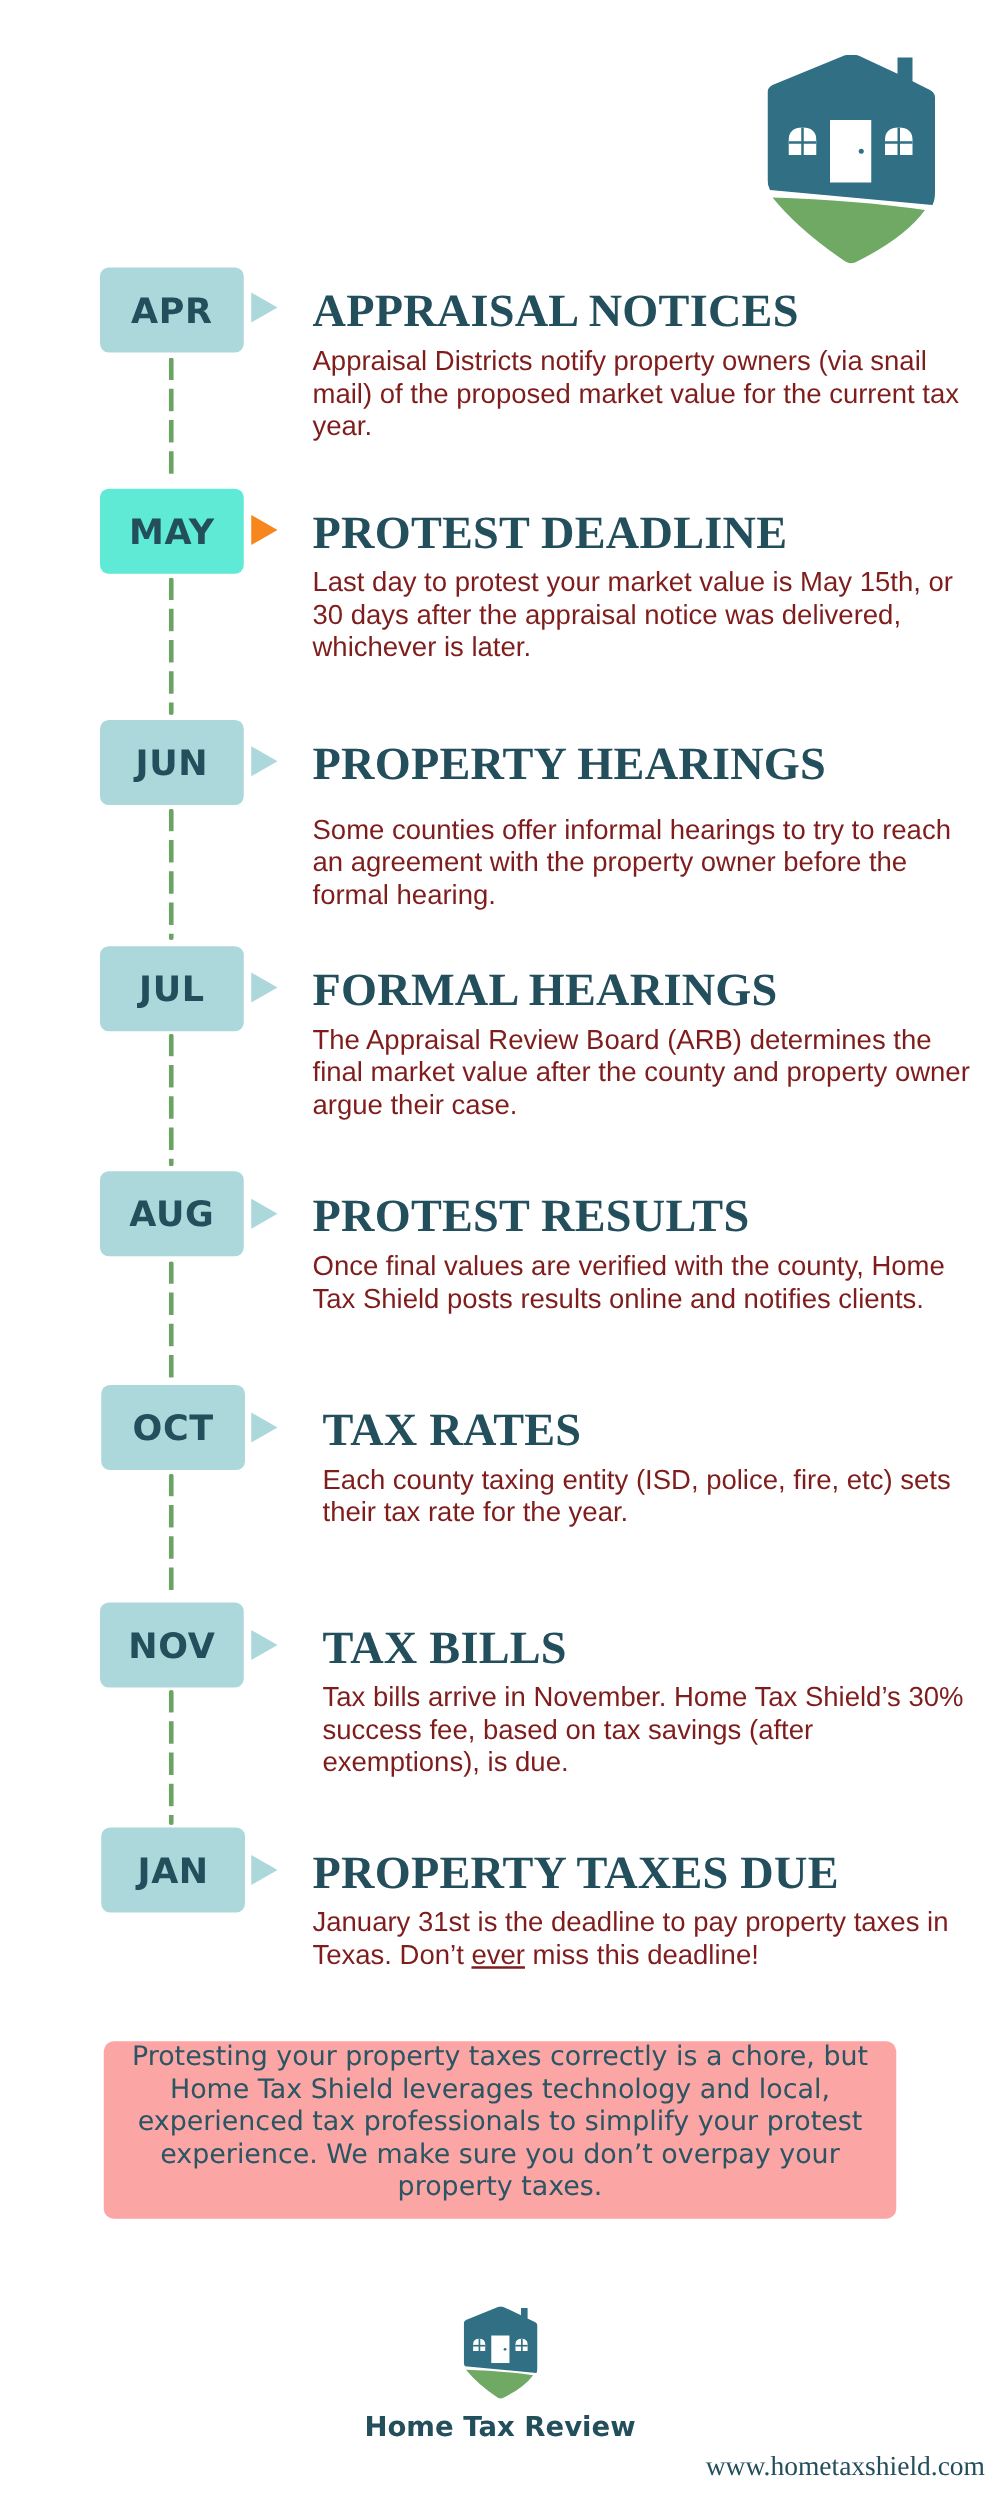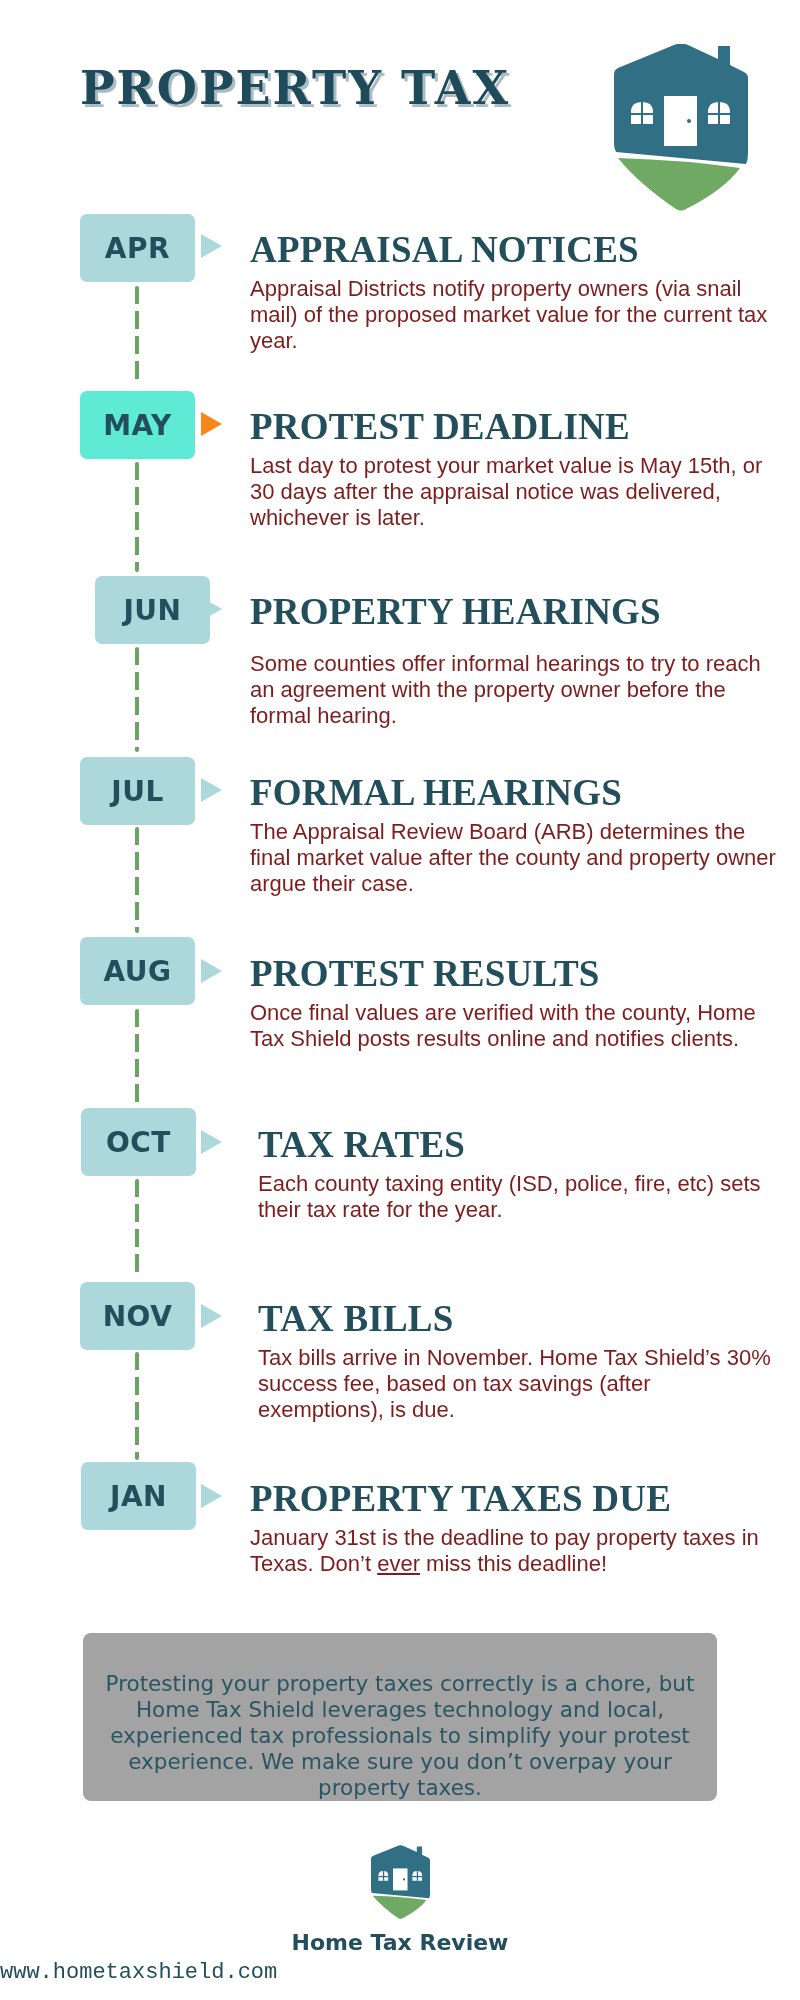--- a/index.html
+++ b/index.html
@@ -40,43 +40,43 @@
     font-family: "Liberation Serif", serif; font-weight: bold; font-size: 37px;
     color: #234e5c; white-space: nowrap; letter-spacing: 0.2px;
   }
   .event-desc {
     position: absolute; margin: 0; width: 520px;
     font-family: "Liberation Sans", sans-serif; font-size: 22px; line-height: 26px;
     color: #7f1d1d;
   }
   .event-desc u { text-decoration: underline; }
   .summary-box {
-    position: absolute; left: 83px; top: 1633px; width: 634px; height: 168px;
-    background: #a3a3a3; border-radius: 8px;
-    display: flex; align-items: flex-end; justify-content: center; box-sizing: border-box;
+    position: absolute; left: 83px; top: 1633px; width: 634px; height: 142px;
+    background: #fca5a5; border-radius: 8px;
+    display: flex; align-items: flex-start; justify-content: center; box-sizing: border-box;
     padding: 0 18px;
   }
   .summary-text {
     margin: 0; text-align: center; font-family: "DejaVu Sans", sans-serif;
     font-size: 21.5px; line-height: 26px; color: #2a5563;
   }
   .brand-name {
     position: absolute; left: 0; width: 800px; top: 1930px; text-align: center;
     font-family: "DejaVu Sans", sans-serif; font-weight: bold; font-size: 22px; color: #234e5c;
   }
   .brand-url {
-    position: absolute; left: 0; width: 788px; top: 1960px; text-align: left;
-    font-family: Liberation Mono, monospace; font-size: 22px; color: #234e5c;
+    position: absolute; left: 0; width: 788px; top: 1960px; text-align: right;
+    font-family: Liberation Serif, serif; font-size: 22px; color: #234e5c;
   }
 </style>
 </head>
 <body>
 
 <h1 class="title">
-  <span>PROPERTY TAX</span><br>
+  <br>
 </h1>
 
 <svg class="logo-top" viewBox="0 0 134 168">
   <path d="M0 30 Q0 26 4 24 L60 1 Q67 -2 74 1 L104 15 L104 2 L116 2 L116 21 L130 28 Q134 30 134 34 L134 110 Q134 116 132 120 L2 108 Q0 104 0 100 Z" fill="#306f84"></path>
   <path d="M4 114 Q70 116 126 124 Q110 146 72 165 Q67 168 62 165 Q25 140 4 114 Z" fill="#6fa963"></path>
   <rect x="50" y="52" width="33" height="50" fill="#ffffff"></rect>
   <circle cx="75" cy="77" r="2" fill="#306f84"></circle>
   <path d="M17 68 Q17 58 28 58 Q39 58 39 68 L39 80 L17 80 Z" fill="#ffffff"></path>
   <rect x="27" y="58" width="2" height="22" fill="#306f84"></rect>
   <rect x="17" y="69" width="22" height="2" fill="#306f84"></rect>
@@ -96,21 +96,21 @@
 <div class="month-box" style="top:214px;">APR</div>
 <div class="arrow" style="top:234px;"></div>
 <h2 class="event-title" style="left:250px;top:228px;">APPRAISAL NOTICES</h2>
 <p class="event-desc" style="left:250px;top:276px;">Appraisal Districts notify property owners (via snail mail) of the proposed market value for the current tax year.</p>
 
 <div class="month-box highlight" style="top:391px;">MAY</div>
 <div class="arrow highlight" style="top:412px;"></div>
 <h2 class="event-title" style="left:250px;top:405px;">PROTEST DEADLINE</h2>
 <p class="event-desc" style="left:250px;top:453px;">Last day to protest your market value is May 15th, or 30 days after the appraisal notice was delivered, whichever is later.</p>
 
-<div class="month-box" style="top:576px;margin-left:15px;">JUN</div>
+<div class="month-box" style="top:576px;">JUN</div>
 <div class="arrow" style="top:597px;"></div>
 <h2 class="event-title" style="left:250px;top:590px;">PROPERTY HEARINGS</h2>
 <p class="event-desc" style="left:250px;top:651px;">Some counties offer informal hearings to try to reach an agreement with the property owner before the formal hearing.</p>
 
 <div class="month-box" style="top:757px;">JUL</div>
 <div class="arrow" style="top:778px;"></div>
 <h2 class="event-title" style="left:250px;top:771px;">FORMAL HEARINGS</h2>
 <p class="event-desc" style="left:250px;top:819px;width:530px;">The Appraisal Review Board (ARB) determines the final market value after the county and property owner argue their case.</p>
 
 <div class="month-box" style="top:937px;">AUG</div>

